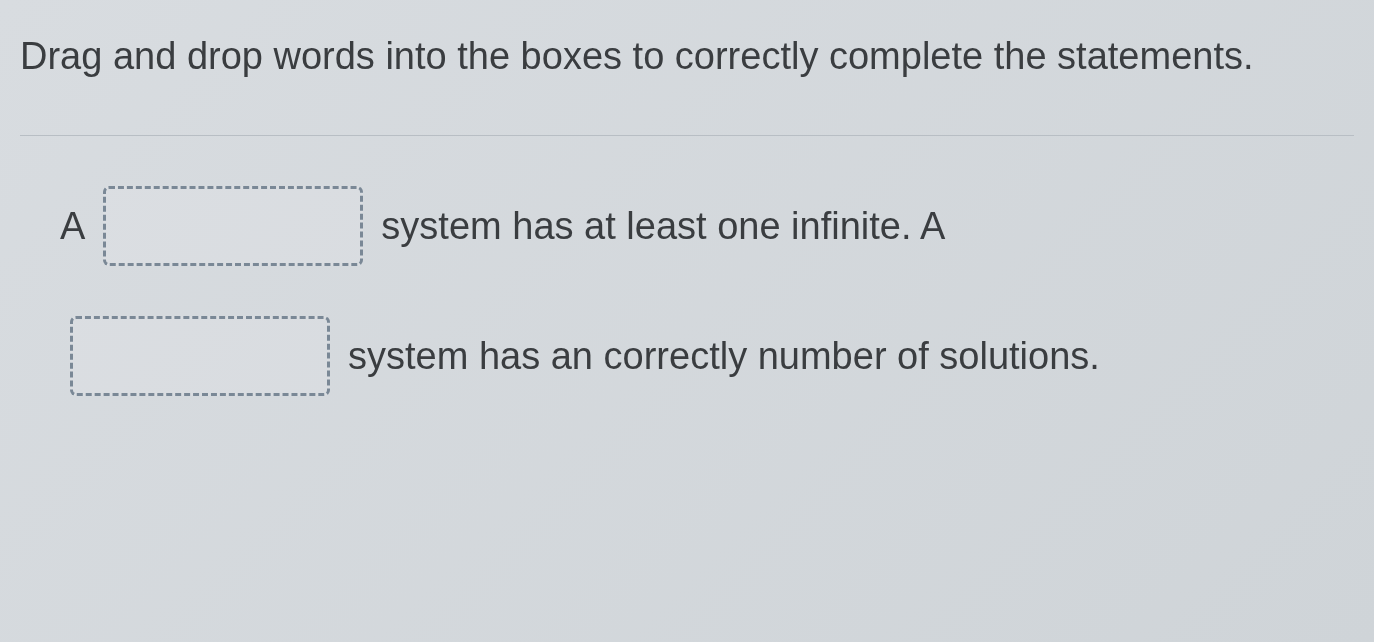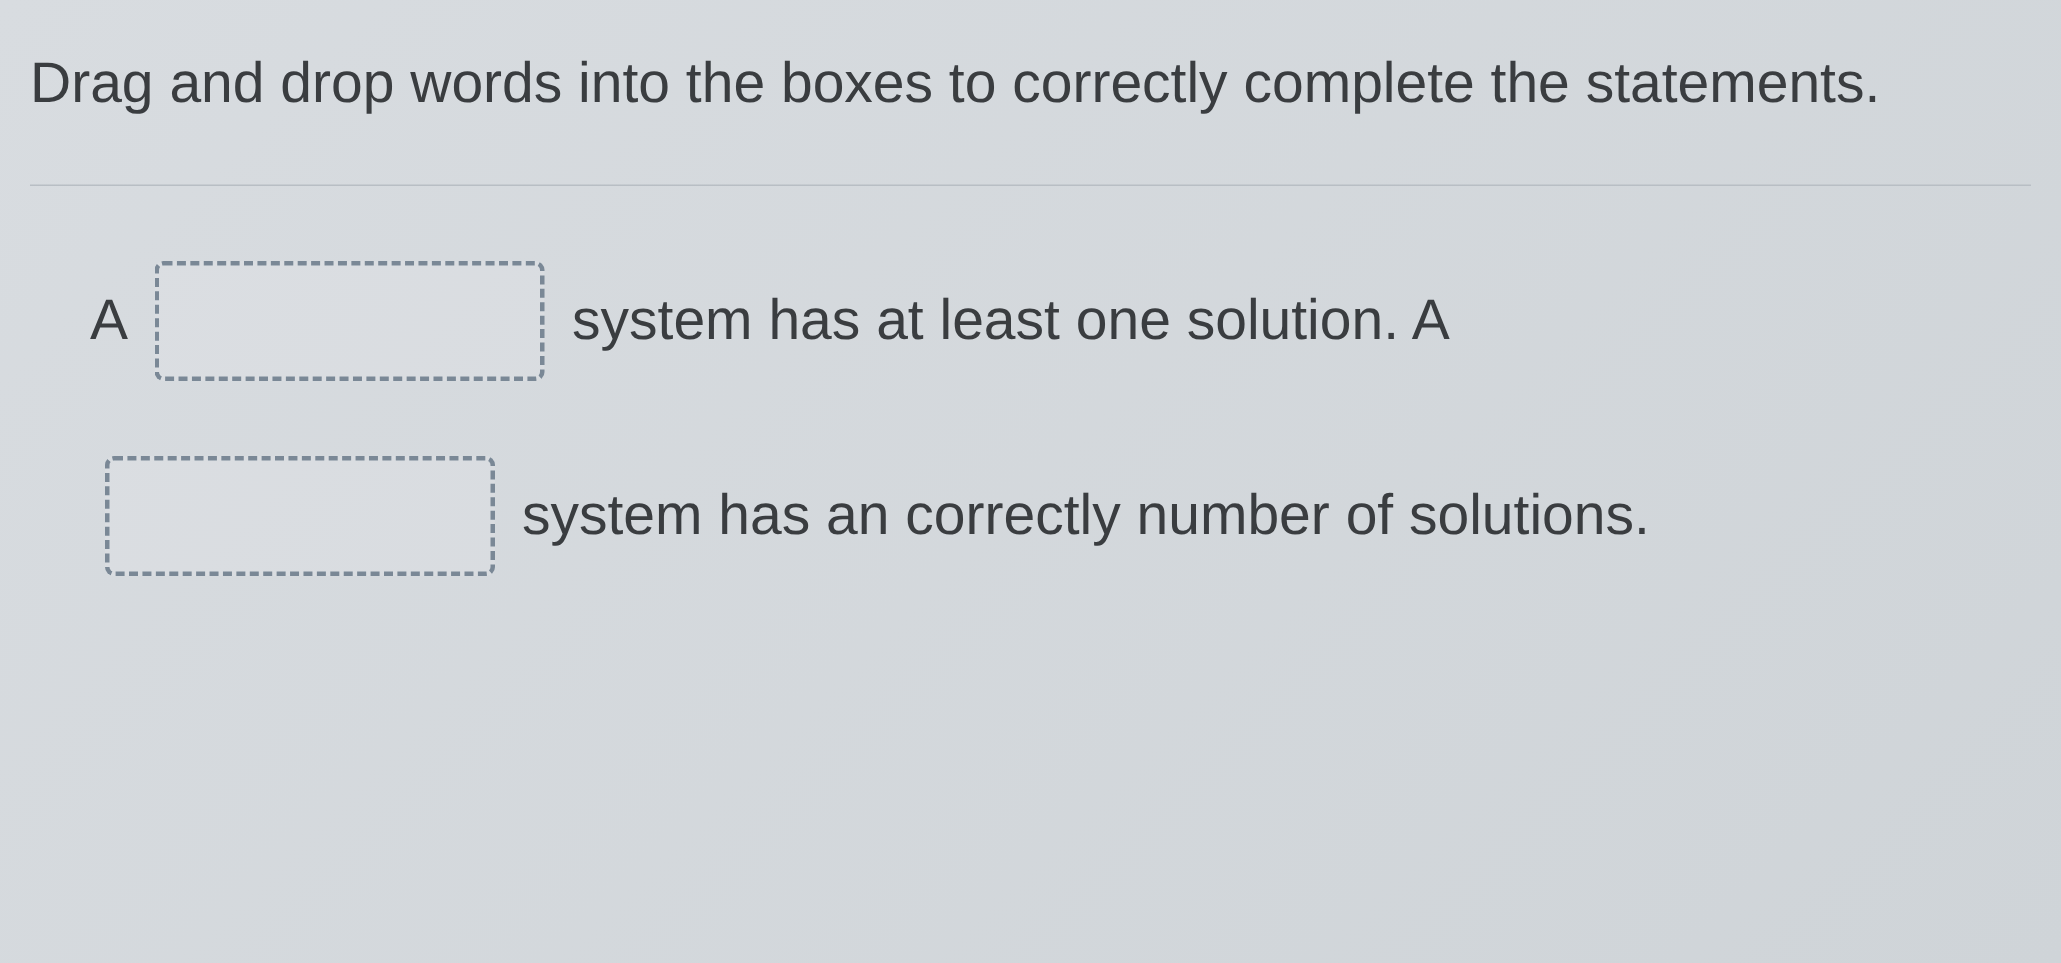--- a/index.html
+++ b/index.html
@@ -15,21 +15,21 @@
       overflow: hidden;
       position: relative;
     }
     .question-container {
       padding: 30px 20px 40px 20px;
     }
     .instructions {
       font-size: 38px;
       color: #3a3d40;
       line-height: 1.4;
-      margin-bottom: 40px;
+      margin-bottom: 52px;
       font-weight: 400;
     }
     .statements-area {
       border-top: 1px solid #b8bec4;
       padding-top: 50px;
       padding-left: 40px;
     }
     .statement-row {
       display: flex;
       align-items: center;
@@ -60,21 +60,21 @@
 <body>
 
 <div class="question-container">
   <div class="instructions">Drag and drop words into the boxes to correctly complete the statements.</div>
 
   <div class="statements-area">
 
     <div class="statement-row">
       <span class="prefix-text">A</span>
       <div class="drop-box"></div>
-      <span class="statement-text">system has at least one solution. A</span>
+      <span class="statement-text">system has at least one infinite. A</span>
     </div>
 
     <div class="statement-row">
       <div class="drop-box"></div>
       <span class="statement-text">system has an correctly number of solutions.</span>
     </div>
 
   </div>
 </div>
 

